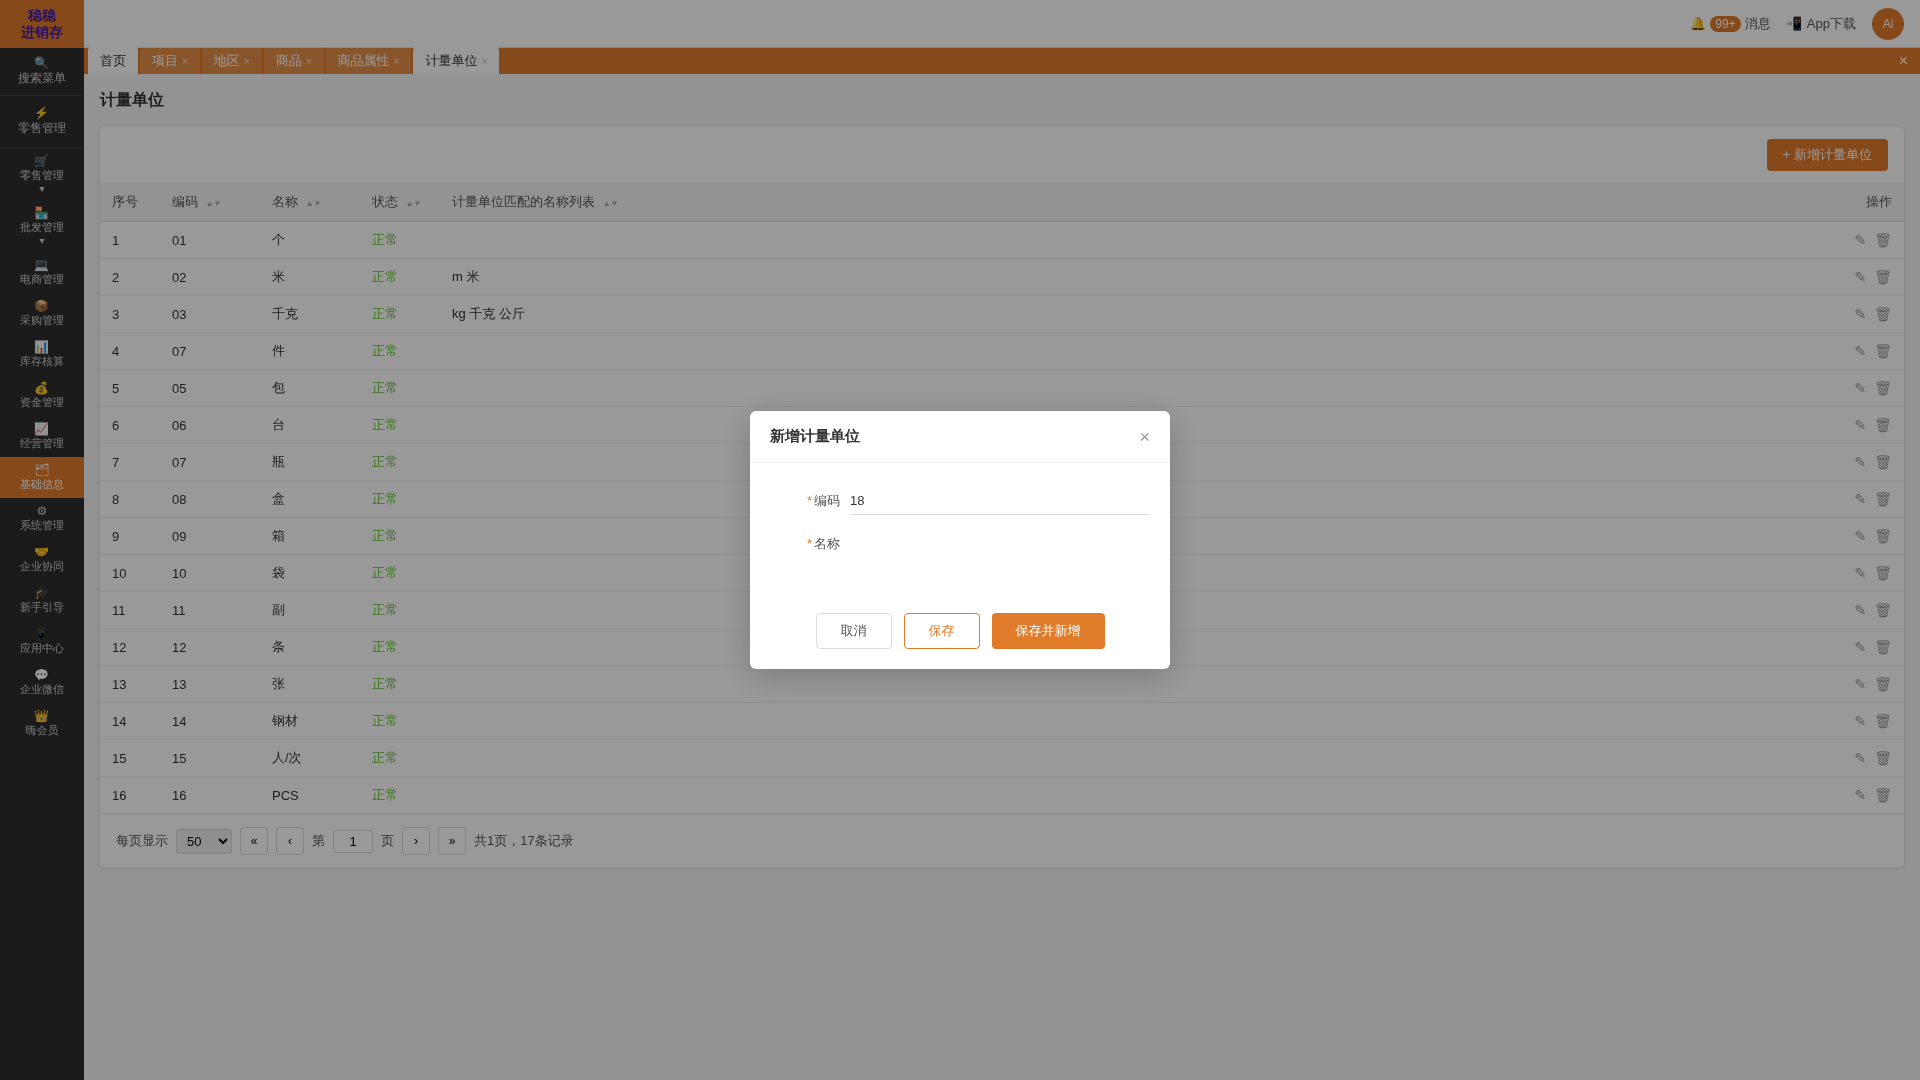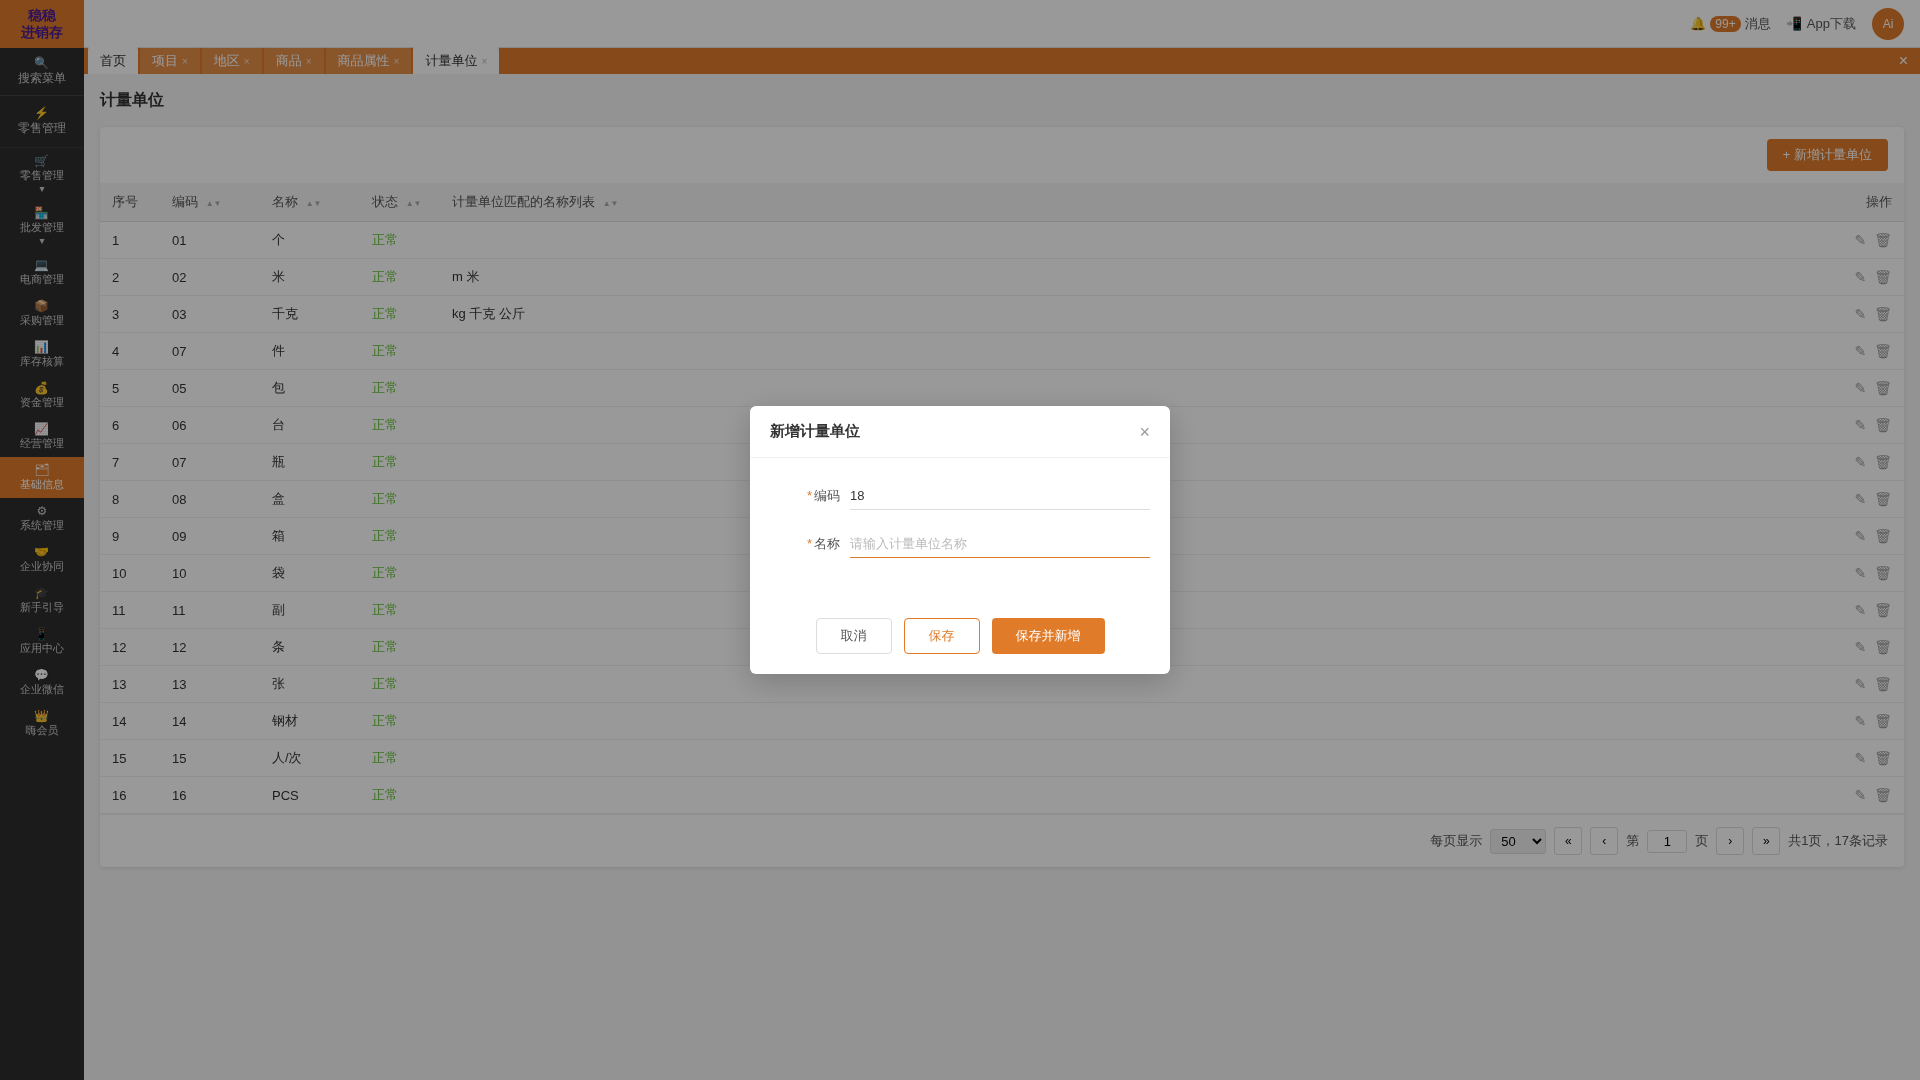--- a/index.html
+++ b/index.html
@@ -44,21 +44,21 @@
     table { width: 100%; border-collapse: collapse; }
     thead tr { background: #f5f5f5; }
     th { padding: 10px 12px; text-align: left; font-weight: normal; color: #555; border-bottom: 1px solid #e0e0e0; font-size: 13px; white-space: nowrap; }
     th .sort-arrows { display: inline-flex; flex-direction: column; margin-left: 4px; font-size: 8px; color: #aaa; }
     td { padding: 9px 12px; border-bottom: 1px solid #f0f0f0; color: #333; font-size: 13px; }
     .status-normal { color: #67c23a; }
     .action-icons { display: flex; gap: 8px; justify-content: flex-end; }
     .action-icon { cursor: pointer; color: #999; font-size: 14px; }
 
     
-    .pagination { display: flex; align-items: center; justify-content: flex-end; padding: 12px 16px; gap: 8px; font-size: 13px; color: #555; background: white; border-top: 1px solid #f0f0f0; }
+    .pagination { display: flex; align-items: center; padding: 12px 16px; gap: 8px; font-size: 13px; color: #555; background: white; border-top: 1px solid #f0f0f0; }
     .pagination select { border: 1px solid #ddd; padding: 3px 6px; border-radius: 3px; font-size: 13px; }
     .pagination-btn { width: 28px; height: 28px; border: 1px solid #ddd; background: white; cursor: pointer; border-radius: 3px; display: flex; align-items: center; justify-content: center; font-size: 12px; }
     .page-input { width: 40px; border: 1px solid #ddd; padding: 3px 6px; border-radius: 3px; text-align: center; font-size: 13px; }
 
     
     .overlay { position: fixed; top: 0; left: 0; width: 100%; height: 100%; background: rgba(0,0,0,0.4); z-index: 100; display: flex; align-items: center; justify-content: center; }
 
     
     .dialog { background: white; border-radius: 6px; width: 420px; box-shadow: 0 8px 32px rgba(0,0,0,0.2); }
     .dialog-header { display: flex; align-items: center; justify-content: space-between; padding: 16px 20px; border-bottom: 1px solid #f0f0f0; }
@@ -486,21 +486,20 @@
       <div class="form-row">
         <div class="form-label">
           <span class="required">*</span><span>编码</span>
         </div>
         <input class="form-input" type="text" value="18" style="">
       </div>
       <div class="form-row">
         <div class="form-label">
           <span class="required">*</span><span>名称</span>
         </div>
-        <input class="form-input active" type="text" placeholder="请输入计量单位名称" style="">
       </div>
     </div>
     <div class="dialog-footer">
       <button class="btn-cancel">取消</button>
       <button class="btn-save">保存</button>
       <button class="btn-save-new">保存并新增</button>
     </div>
   </div>
 </div>
 

